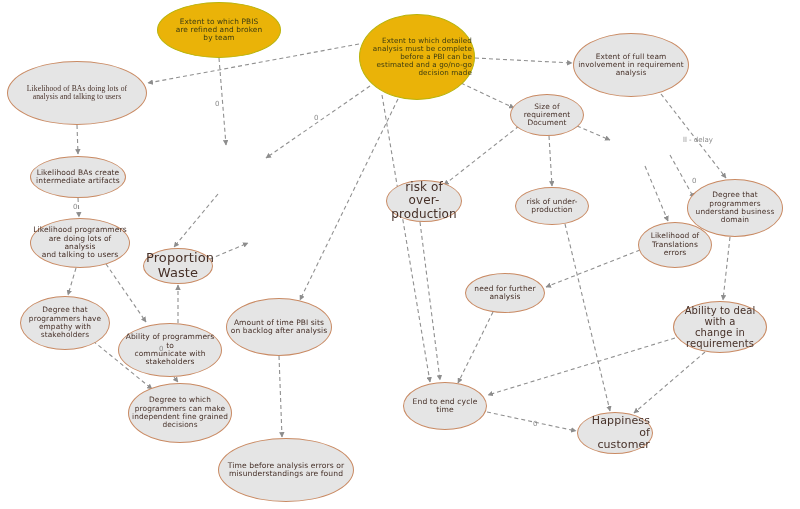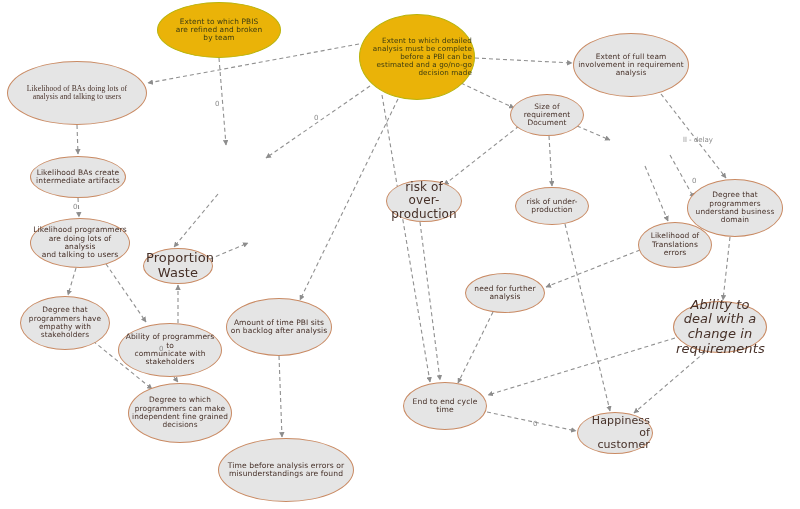--- a/index.html
+++ b/index.html
@@ -174,21 +174,21 @@
       <div class="node" style="left: 20px; top: 296px; width: 90px; height: 54px; font-size: 7.4px;">
         <span class="lbl">Degree that
 programmers have
 empathy with
 stakeholders</span>
       </div>
       <div class="node" style="left: 226px; top: 298px; width: 106px; height: 58px; font-size: 7.5px; justify-content: flex-end;">
         <span class="lbl">Amount of time PBI sits
 on backlog after analysis</span>
       </div>
-      <div class="node" style="left: 673px; top: 301px; width: 94px; height: 52px; font-size: 13px; font-style: italic;">
+      <div class="node" style="left: 673px; top: 301px; width: 94px; height: 52px; font-size: 10px;">
         <span class="lbl">Ability to deal with a
 change in
 requirements</span>
       </div>
       <div class="node" style="left: 106px; top: 323px; width: 104px; height: 54px; font-size: 7.5px; margin-left: 12px;">
         <span class="lbl">Ability of programmers to
 communicate with
 stakeholders</span>
       </div>
       <div class="node" style="left: 403px; top: 382px; width: 84px; height: 48px; font-size: 7.6px;">

